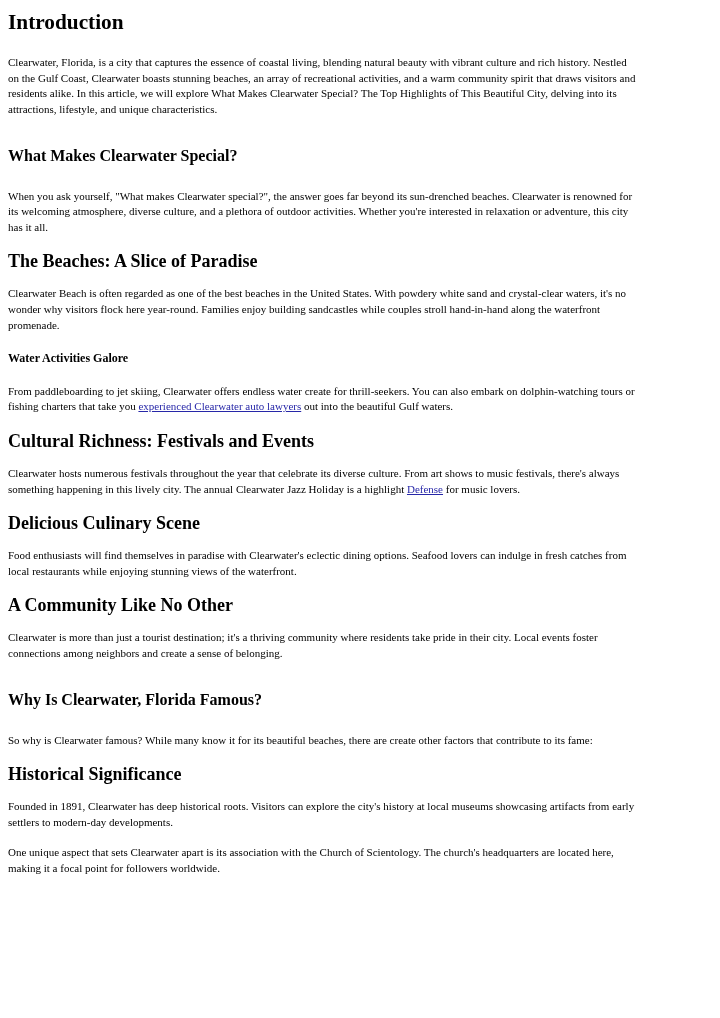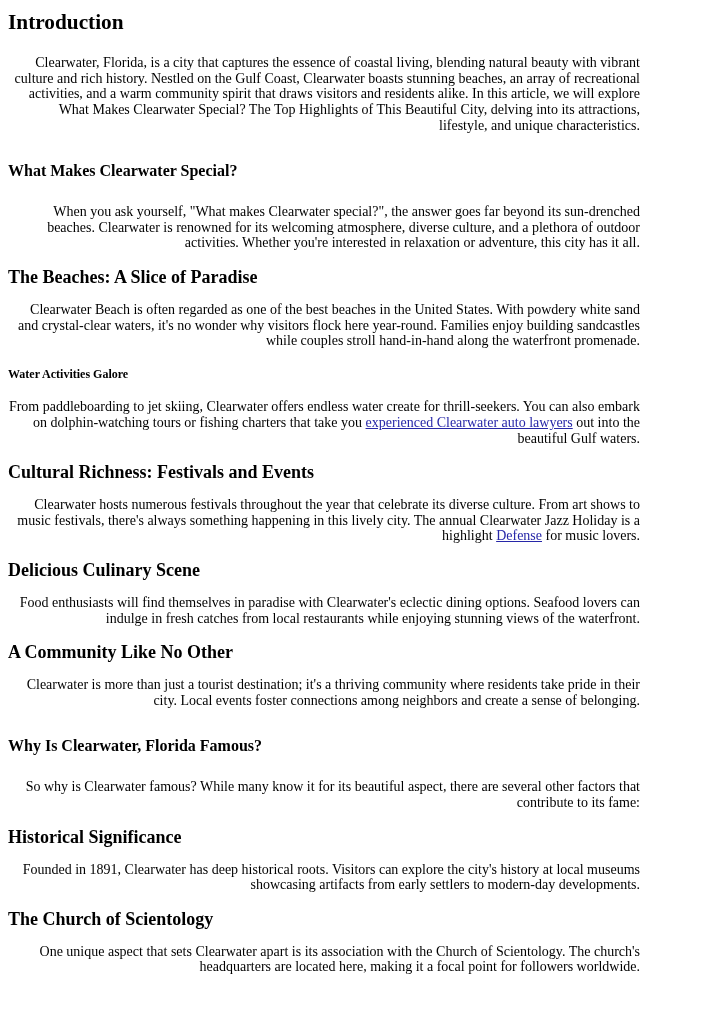--- a/index.html
+++ b/index.html
@@ -15,24 +15,24 @@
     color: #000000;
     -webkit-font-smoothing: none;
   }
   .page {
     box-sizing: border-box;
     width: 648px;
     padding: 0 8px;
     background: #ffffff;
   }
   p {
-    font-size: 14px;
+    font-size: 11px;
     line-height: 15.6px;
     margin: 0 0 14.6px 0;
-    text-align: right;
+    text-align: left;
     color: #000000;
   }
   h1 {
     font-size: 21.3px;
     line-height: 24px;
     font-weight: bold;
     margin: 10px 0 21.3px 0;
     color: #000000;
   }
   h2 {
@@ -73,18 +73,17 @@
     <p>Clearwater Beach is often regarded as one of the best beaches in the United States. With powdery white sand and crystal-clear waters, it's no wonder why visitors flock here year-round. Families enjoy building sandcastles while couples stroll hand-in-hand along the waterfront promenade.</p>
     <h4>Water Activities Galore</h4>
     <p><span>From paddleboarding to jet skiing, Clearwater offers endless water create for thrill-seekers. You can also embark on dolphin-watching tours or fishing charters that take you </span><a href="#" style="color: rgb(39, 39, 168);">experienced Clearwater auto lawyers</a><span> out into the beautiful Gulf waters.</span></p>
     <h3>Cultural Richness: Festivals and Events</h3>
     <p><span>Clearwater hosts numerous festivals throughout the year that celebrate its diverse culture. From art shows to music festivals, there's always something happening in this lively city. The annual Clearwater Jazz Holiday is a highlight </span><a href="#" style="color: rgb(39, 39, 168);">Defense</a><span> for music lovers.</span></p>
     <h3>Delicious Culinary Scene</h3>
     <p>Food enthusiasts will find themselves in paradise with Clearwater's eclectic dining options. Seafood lovers can indulge in fresh catches from local restaurants while enjoying stunning views of the waterfront.</p>
     <h3>A Community Like No Other</h3>
     <p>Clearwater is more than just a tourist destination; it's a thriving community where residents take pride in their city. Local events foster connections among neighbors and create a sense of belonging.</p>
     <h2>Why Is Clearwater, Florida Famous?</h2>
-    <p>So why is Clearwater famous? While many know it for its beautiful aspect, there are several other factors that contribute to its fame:</p>
+    <p>So why is Clearwater famous? While many know it for its beautiful beaches, there are create other factors that contribute to its fame:</p>
     <h3>Historical Significance</h3>
     <p>Founded in 1891, Clearwater has deep historical roots. Visitors can explore the city's history at local museums showcasing artifacts from early settlers to modern-day developments.</p>
-    <h3>The Church of Scientology</h3>
     <p>One unique aspect that sets Clearwater apart is its association with the Church of Scientology. The church's headquarters are located here, making it a focal point for followers worldwide.</p>
   </div>
 
 </body></html>

